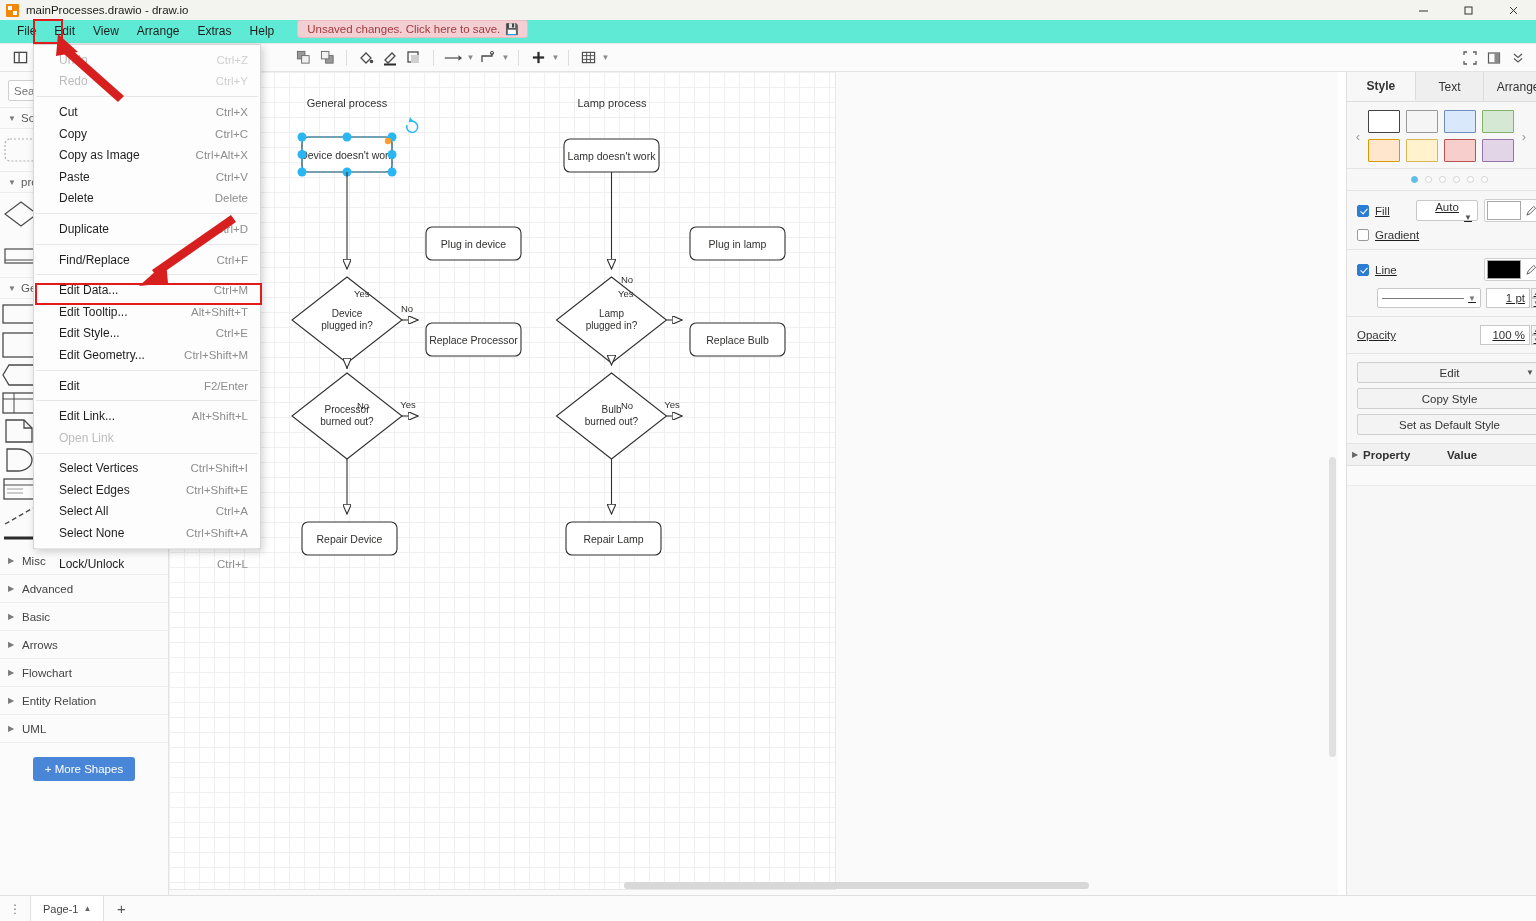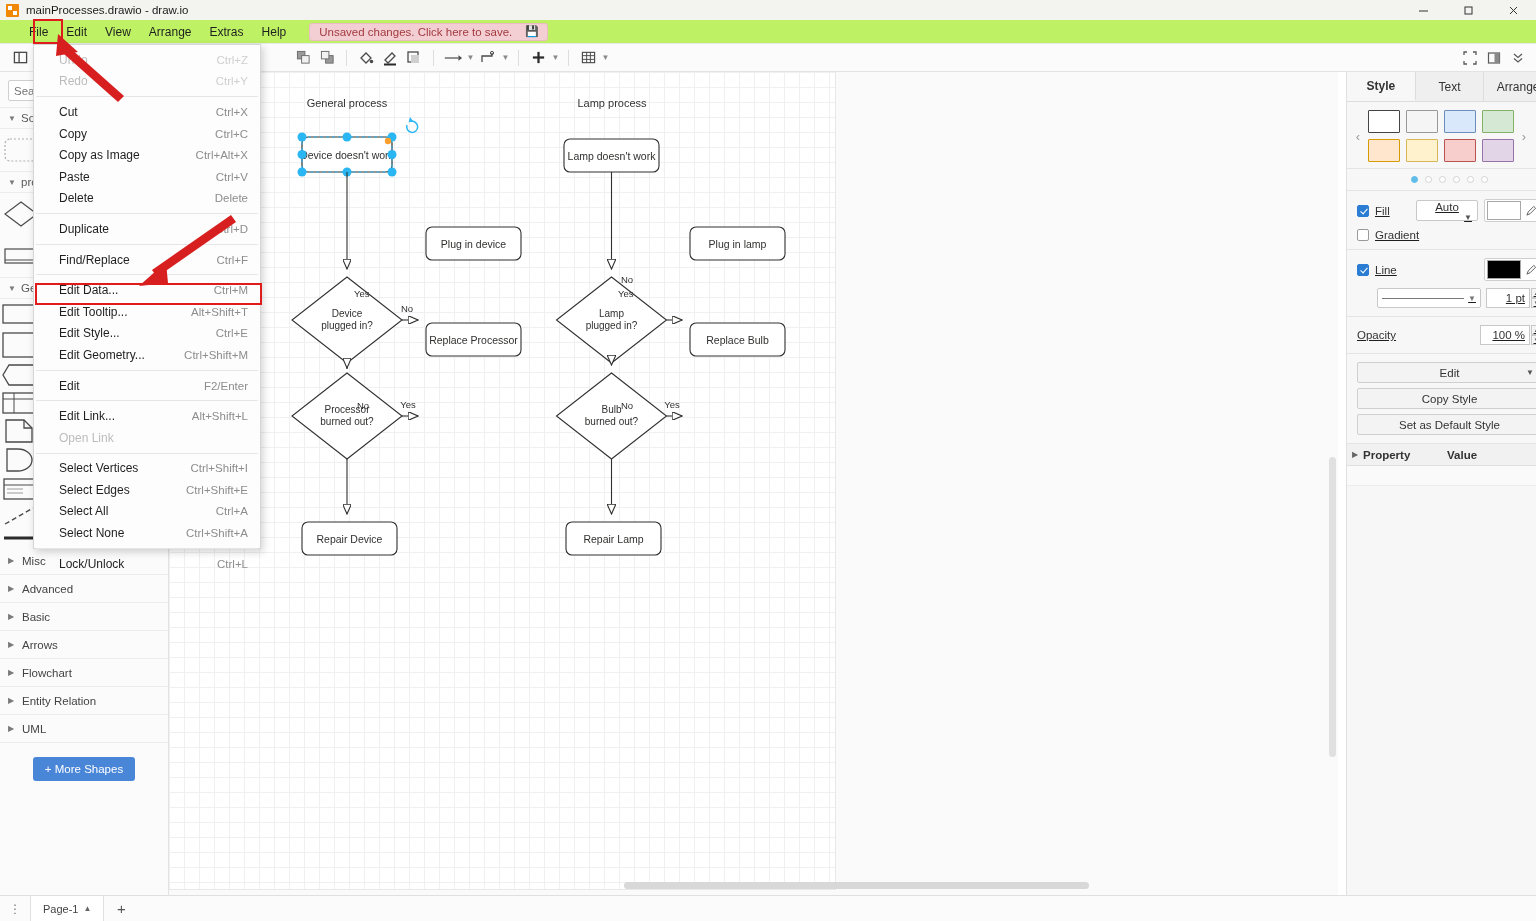--- a/index.html
+++ b/index.html
@@ -37,36 +37,36 @@
   .win-btn {
     width: 45px; height: 20px; display: flex; align-items: center; justify-content: center;
     color: #333;
   }
   .win-btn:last-child { }
   .win-btn svg { display: block; }
 
   
   .menubar {
     position: absolute; left: 0; top: 20px; width: 1536px; height: 24px;
-    background: #bef264; border-bottom: 1px solid #e8e8e8;
-    display: flex; align-items: center; padding-left: 20px;
+    background: #5eead4; border-bottom: 1px solid #e8e8e8;
+    display: flex; padding-left: 8px;
   }
   .menu-item {
     padding: 2px 9px; font-size: 12px; color: #1f1f1f; line-height: 18px;
     position: relative;
   }
   .menu-highlight-box {
     position: absolute; left: 33px; top: 19px; width: 30px; height: 25px;
     border: 2px solid #e01b1b; pointer-events: none; z-index: 60;
   }
   .unsaved {
     margin-left: 14px;
     background: #f3cfd3; border: 1px solid #e9bcc1; border-radius: 3px;
     color: #a33a3f; font-size: 11.5px;
-    padding: 2px 8px 2px 9px; display: flex; align-items: center; gap: 13px;
+    padding: 2px 8px 2px 9px; display: flex; align-items: center; gap: 5px;
     height: 18px;
   }
   .unsaved .dl-icon { font-size: 11px; }
 
   
   .toolbar {
     position: absolute; left: 0; top: 44px; width: 1536px; height: 28px;
     background: #fbfbfb; border-bottom: 1px solid #e3e3e3;
     display: flex; align-items: center;
   }

